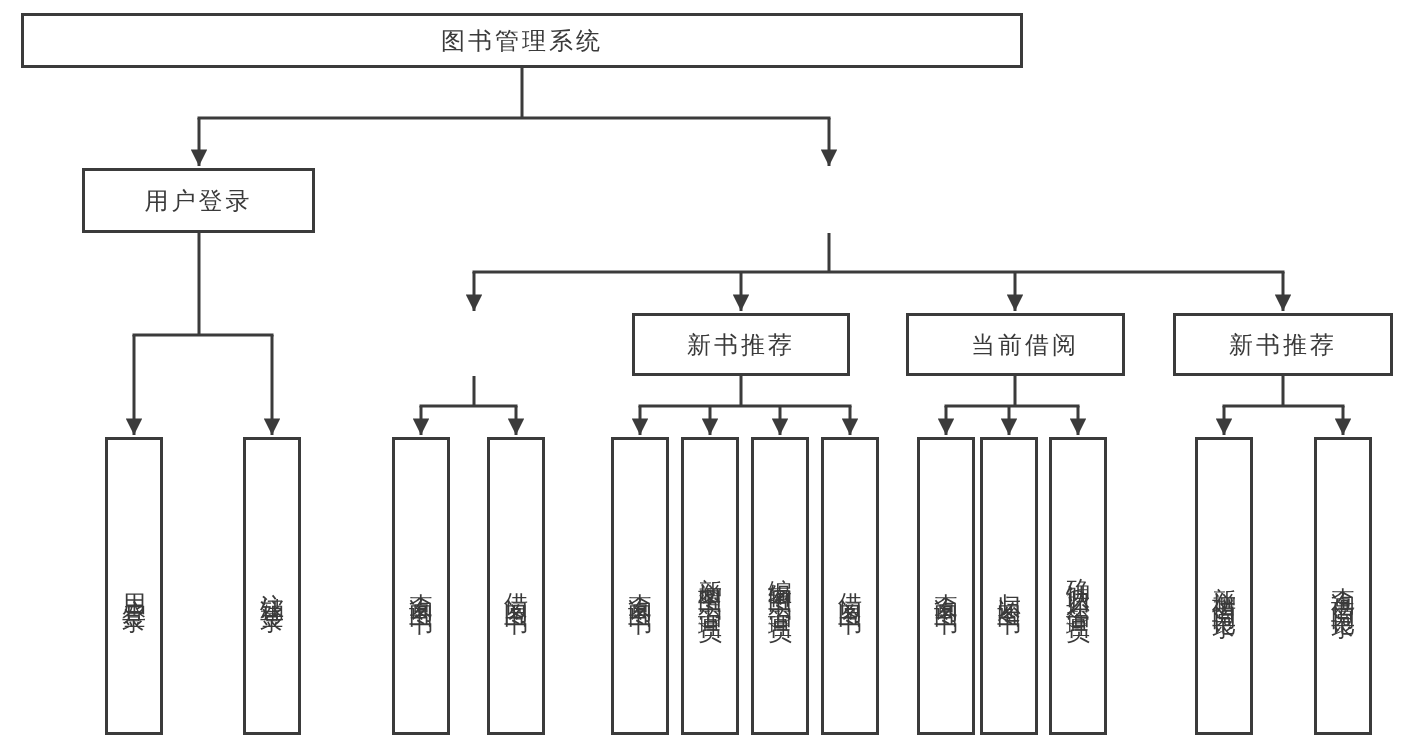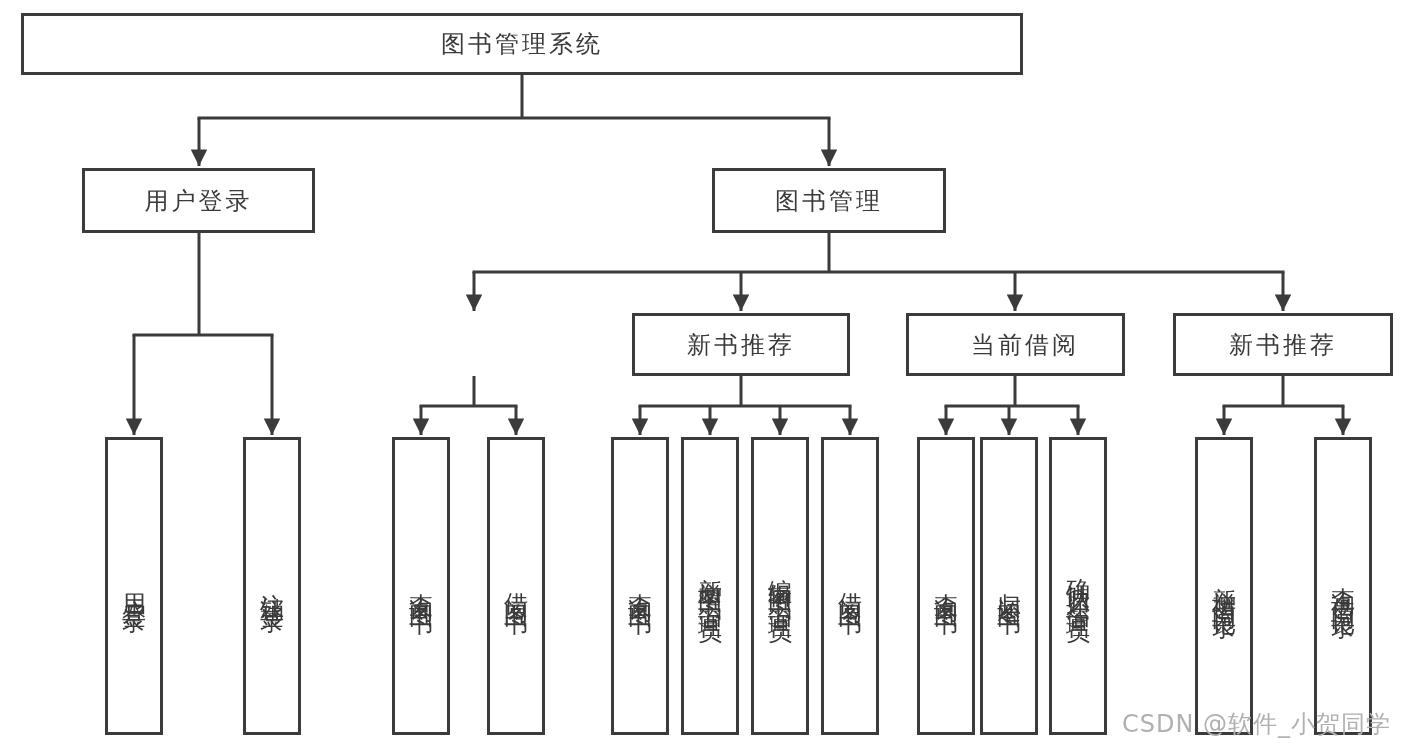--- a/index.html
+++ b/index.html
@@ -84,29 +84,26 @@
       <line x1="946" y1="406" x2="946" y2="435" marker-end="url(#arw)"></line>
       <line x1="1009" y1="406" x2="1009" y2="435" marker-end="url(#arw)"></line>
       <line x1="1078" y1="406" x2="1078" y2="435" marker-end="url(#arw)"></line>
 
       <path d="M1283 376 V406 M1222.5 406 H1344.5"></path>
       <line x1="1224" y1="406" x2="1224" y2="435" marker-end="url(#arw)"></line>
       <line x1="1343" y1="406" x2="1343" y2="435" marker-end="url(#arw)"></line>
     </g>
   </svg>
 
-  <div class="node" style="left:21px; top:13px; width:1002px; height:62px;">
+  <div class="node" style="left:21px; top:13px; width:1002px; height:55px;">
     <span>图书管理系统</span>
   </div>
 
   <div class="node" style="left:82px; top:168px; width:233px; height:65px;">
     <span>用户登录</span>
-  </div>
-  <div class="node" style="left:712px; top:168px; width:234px; height:65px;">
-    <span>图书管理</span>
   </div>
 
   <div class="node" style="left:632px; top:313px; width:218px; height:63px;">
     <span>新书推荐</span>
   </div>
   <div class="node" style="left:906px; top:313px; width:219px; height:63px;padding-left:19px;">
     <span>当前借阅</span>
   </div>
   <div class="node" style="left:1173px; top:313px; width:220px; height:63px;">
     <span>新书推荐</span>
@@ -149,15 +146,14 @@
     <span>确认归还（管理员）</span>
   </div>
 
   <div class="node vert" style="left:1195px; top:437px; width:58px; height:298px;">
     <span>新增借阅记录</span>
   </div>
   <div class="node vert" style="left:1314px; top:437px; width:58px; height:298px;">
     <span>查询借阅记录</span>
   </div>
 
-  <div class="watermark">CSDN @软件_小贺同学</div>
 
 </div>
 
 </body></html>

